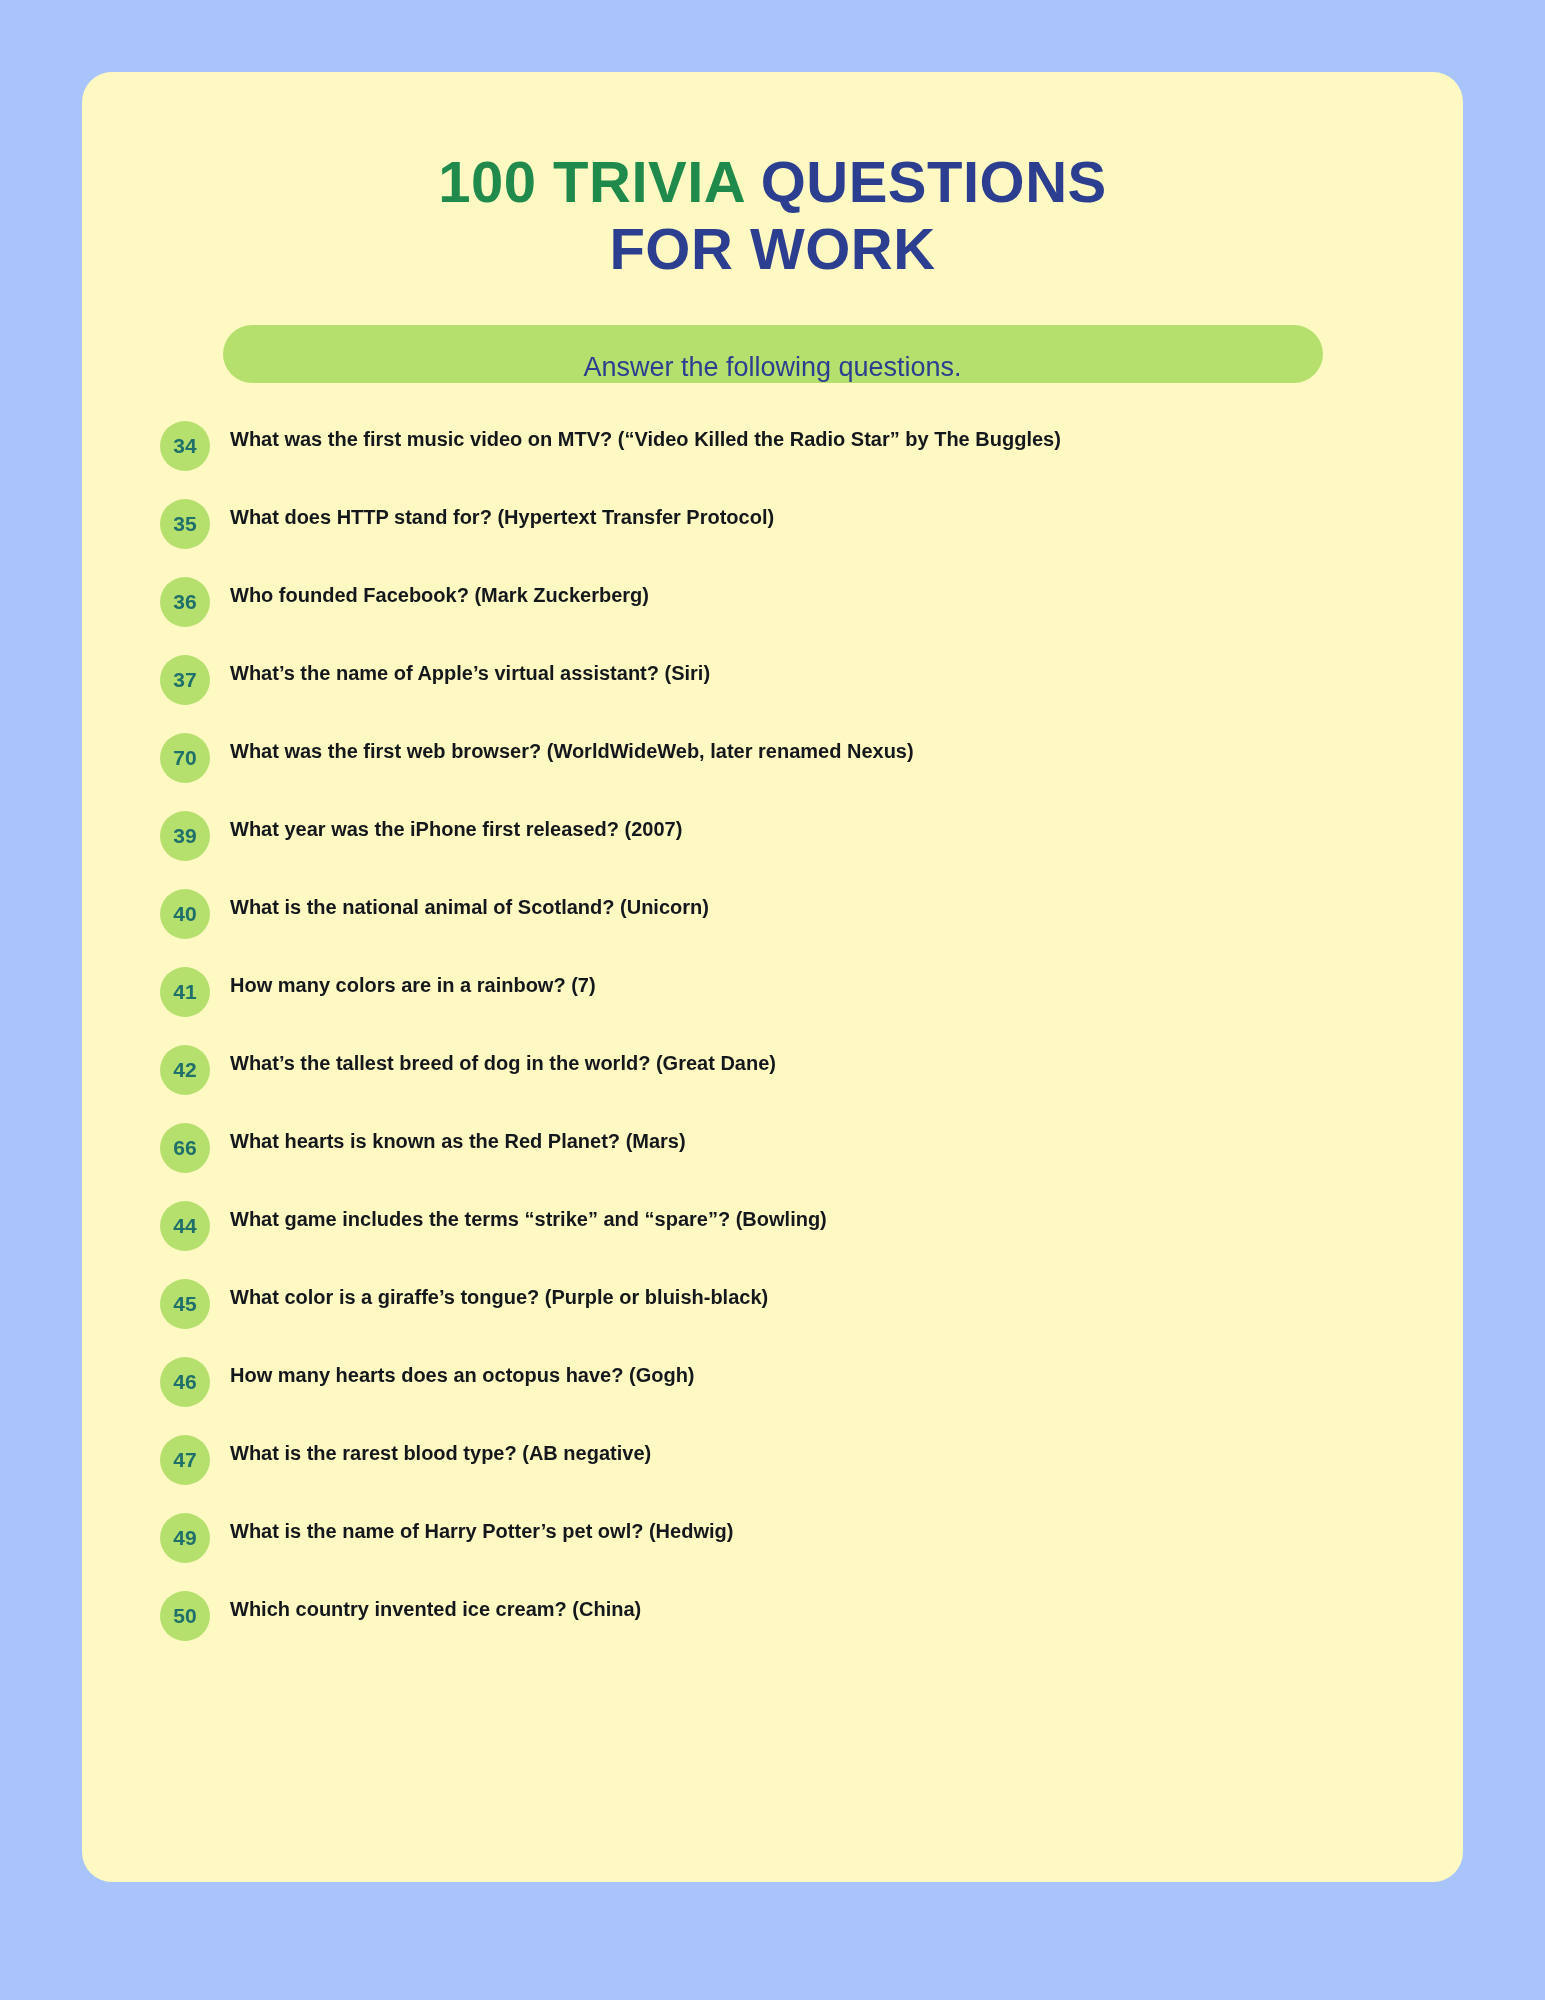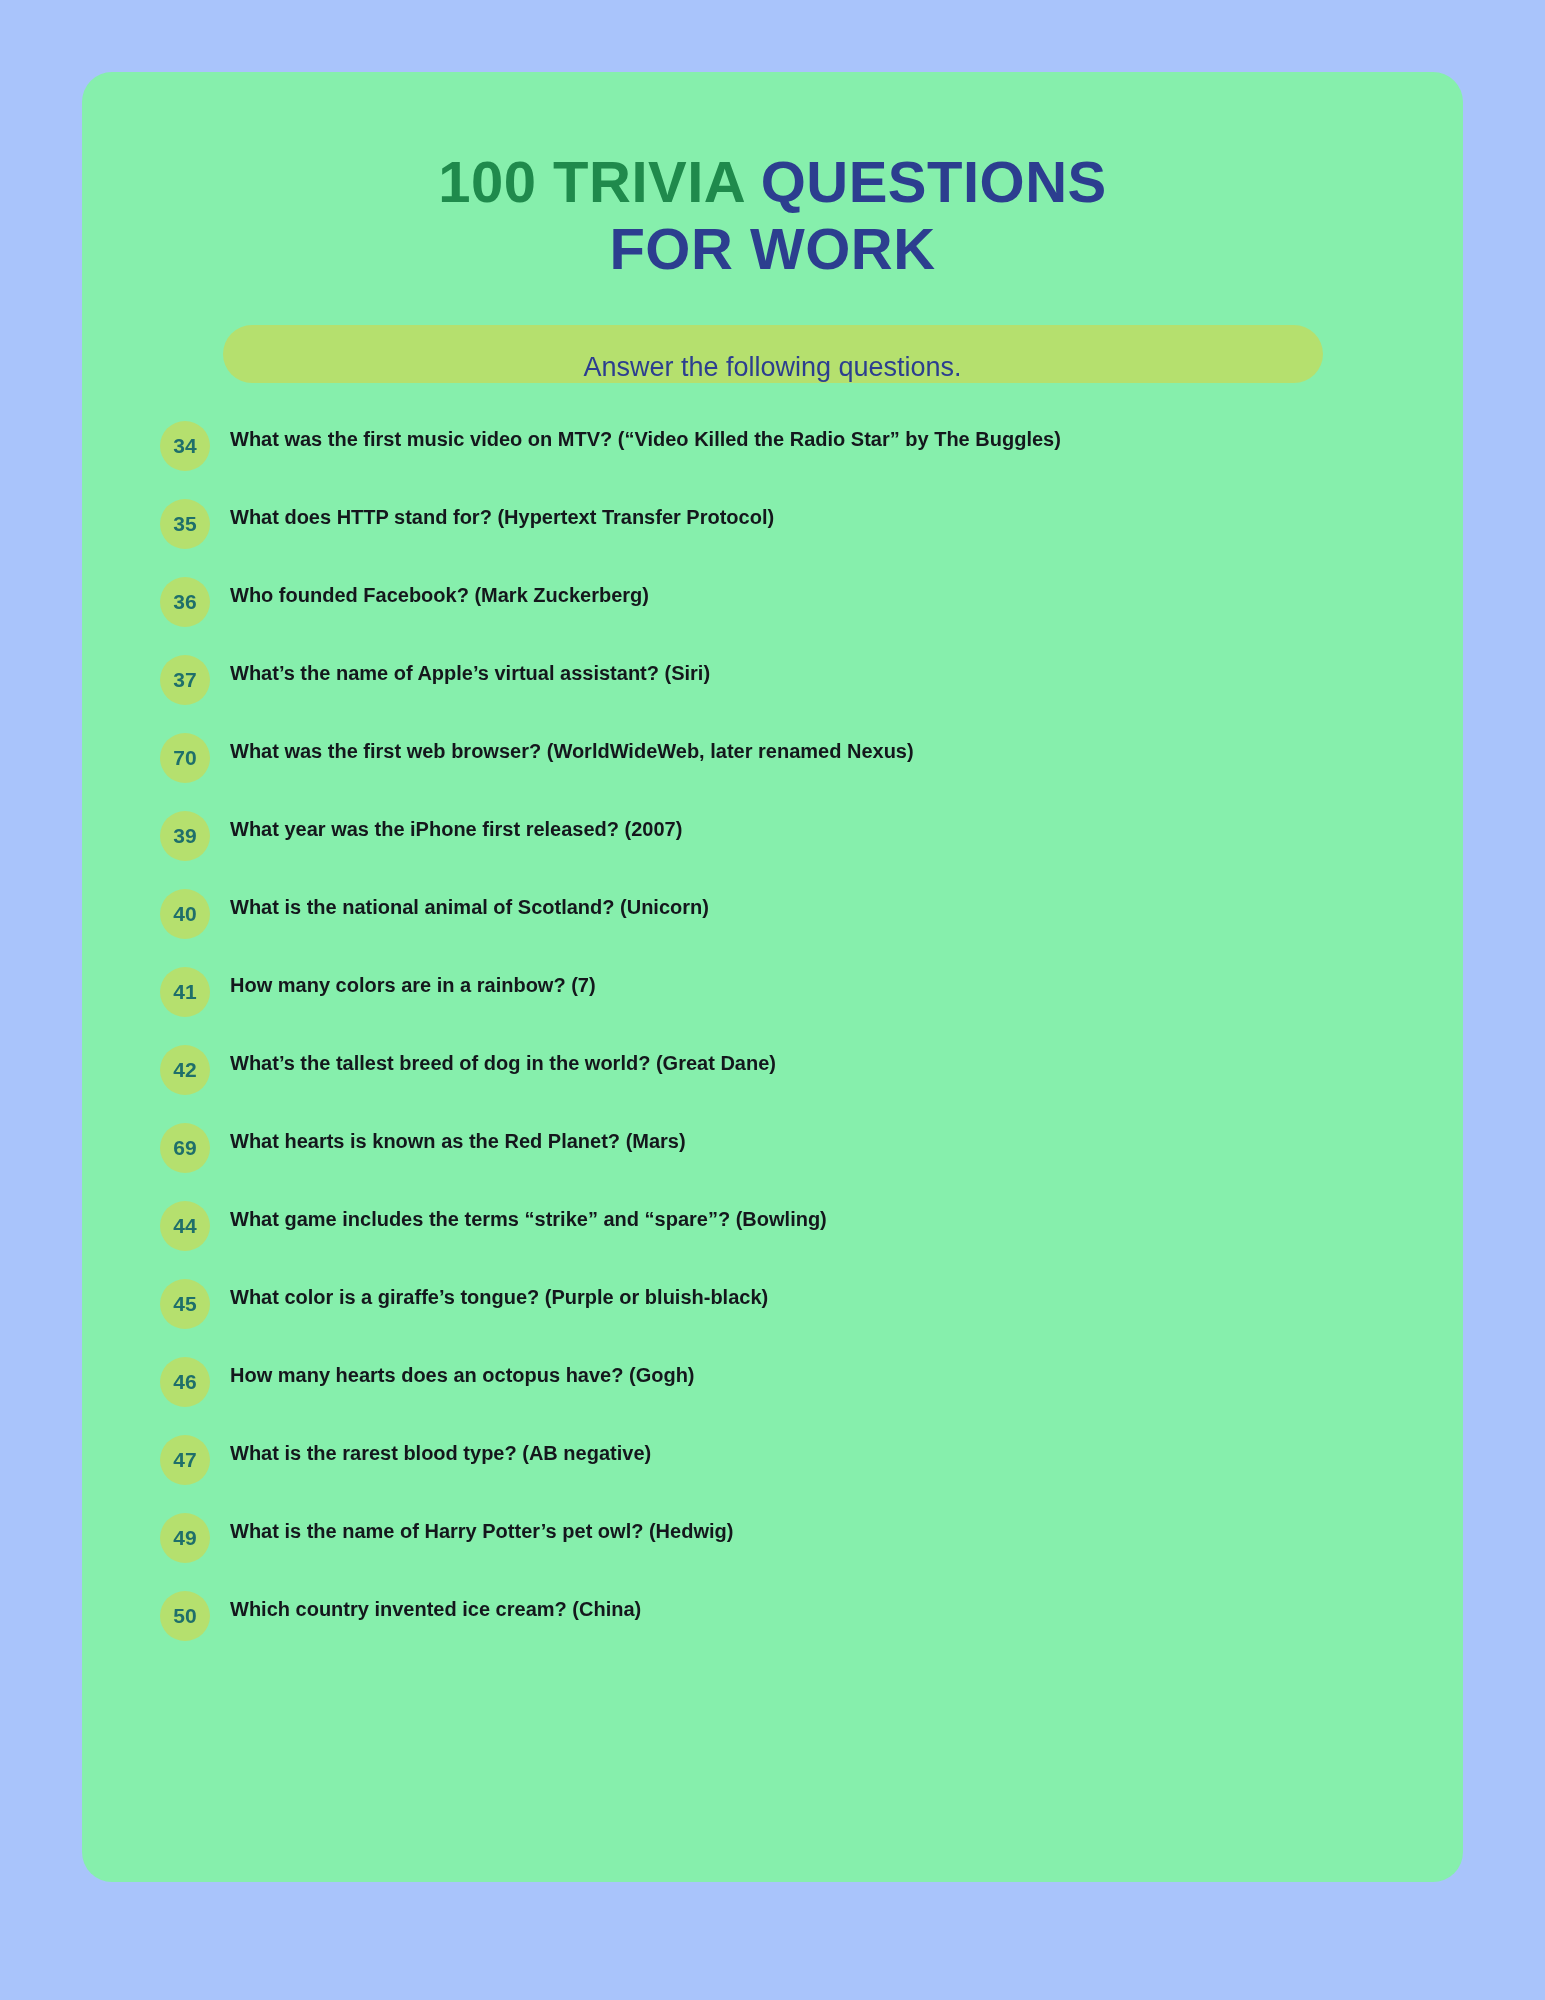--- a/index.html
+++ b/index.html
@@ -12,21 +12,21 @@
     background: #a9c4fb;
     font-family: "Liberation Sans", sans-serif;
   }
   .page-wrap {
     width: 1545px;
     min-height: 2000px;
     box-sizing: border-box;
     padding: 72px 82px 62px 82px;
   }
   .sheet {
-    background: #86efac;
+    background: #fef9c3;
     border-radius: 30px;
     min-height: 1810px;
     box-sizing: border-box;
     padding: 58px 60px 96px 60px;
   }
   .title {
     text-align: center;
     font-size: 58px;
     font-weight: bold;
     line-height: 1.16;
@@ -133,21 +133,21 @@
         </div>
         <div class="qrow">
           <div class="qnum">41</div>
           <div class="qtext">How many colors are in a rainbow? (7)</div>
         </div>
         <div class="qrow">
           <div class="qnum">42</div>
           <div class="qtext">What’s the tallest breed of dog in the world? (Great Dane)</div>
         </div>
         <div class="qrow">
-          <div class="qnum">69</div>
+          <div class="qnum">66</div>
           <div class="qtext">What hearts is known as the Red Planet? (Mars)</div>
         </div>
         <div class="qrow">
           <div class="qnum">44</div>
           <div class="qtext">What game includes the terms “strike” and “spare”? (Bowling)</div>
         </div>
         <div class="qrow">
           <div class="qnum">45</div>
           <div class="qtext">What color is a giraffe’s tongue? (Purple or bluish-black)</div>
         </div>

